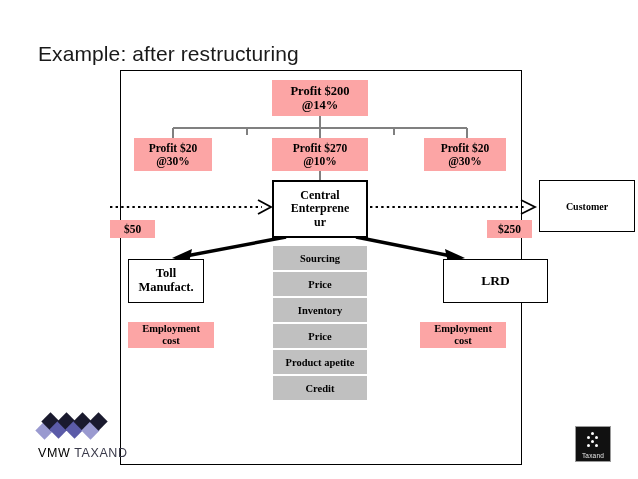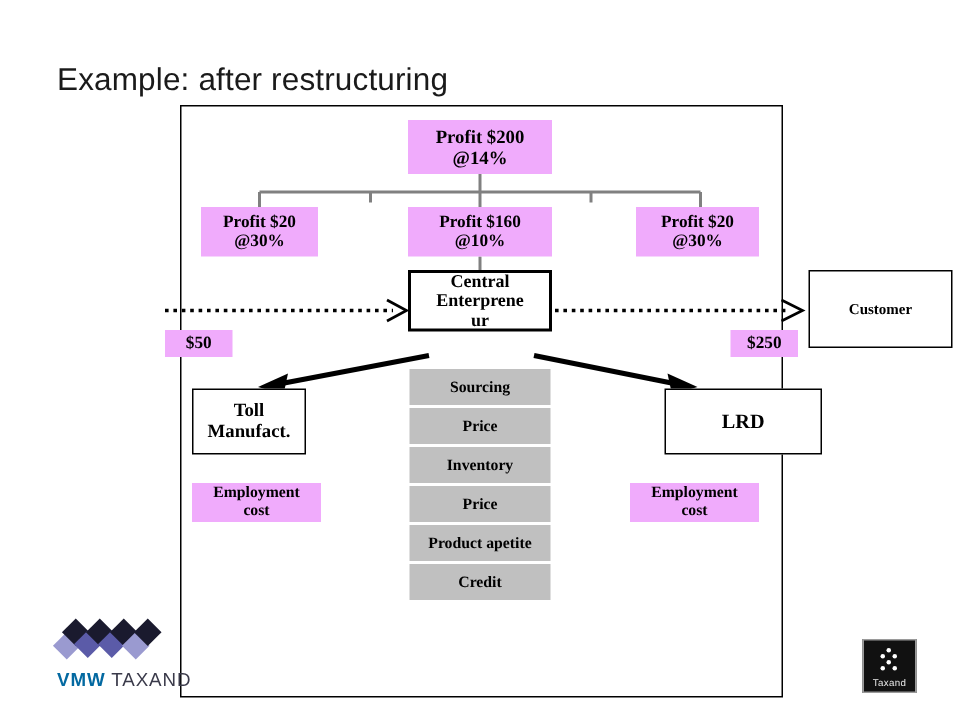--- a/index.html
+++ b/index.html
@@ -38,21 +38,21 @@
     top: 70px;
     width: 402px;
     height: 395px;
     border: 1.5px solid #000000;
     box-sizing: border-box;
     background: #ffffff;
   }
 
   
   .gray-box {
-    background: #f0abfc;
+    background: #fca5a5;
     color: #000000;
     font-family: "Liberation Serif", serif;
     font-weight: bold;
     display: flex;
     flex-direction: column;
     align-items: center;
     justify-content: center;
     text-align: center;
     line-height: 1.12;
     box-sizing: border-box;
@@ -85,21 +85,21 @@
     left: 272px; top: 138px; width: 96px; height: 33px;
     font-size: 11.5px;
   }
   #profit-right {
     left: 424px; top: 138px; width: 82px; height: 33px;
     font-size: 11.5px;
   }
 
   
   #central-box {
-    left: 272px; top: 180px; width: 96px; height: 41px;
+    left: 272px; top: 180px; width: 96px; height: 58px;
     font-size: 12px;
     border-width: 2px;
   }
 
   
   #supplier-box {
     left: 5px; top: 180px; width: 103px; height: 52px;
     font-size: 14px;
   }
   #customer-box {
@@ -169,21 +169,21 @@
   }
   #vmw-logo-text {
     position: absolute;
     left: 0px; top: 34px;
     font-family: "Liberation Sans", sans-serif;
     font-size: 12.5px;
     color: #3a3a4a;
     letter-spacing: 0.6px;
     white-space: nowrap;
   }
-  #vmw-logo-text .bold { font-weight: bold; color: #0369a1; }
+  #vmw-logo-text .bold { font-weight: normal; color: #000000; }
   .diamond {
     position: absolute;
     width: 13px; height: 13px;
     transform: rotate(45deg);
   }
 
   
   #taxand-badge {
     left: 575px; top: 426px; width: 36px; height: 36px;
     background: #111111;
@@ -247,21 +247,21 @@
     <span>Profit $200</span>
     <span>@14%</span>
   </div>
 
   <div class="abs gray-box" id="profit-left">
     <span>Profit $20</span>
     <span>@30%</span>
   </div>
 
   <div class="abs gray-box" id="profit-center">
-    <span>Profit $160</span>
+    <span>Profit $270</span>
     <span>@10%</span>
   </div>
 
   <div class="abs gray-box" id="profit-right">
     <span>Profit $20</span>
     <span>@30%</span>
   </div>
 
   <div class="abs white-box" id="central-box">
     <span>Central</span>

